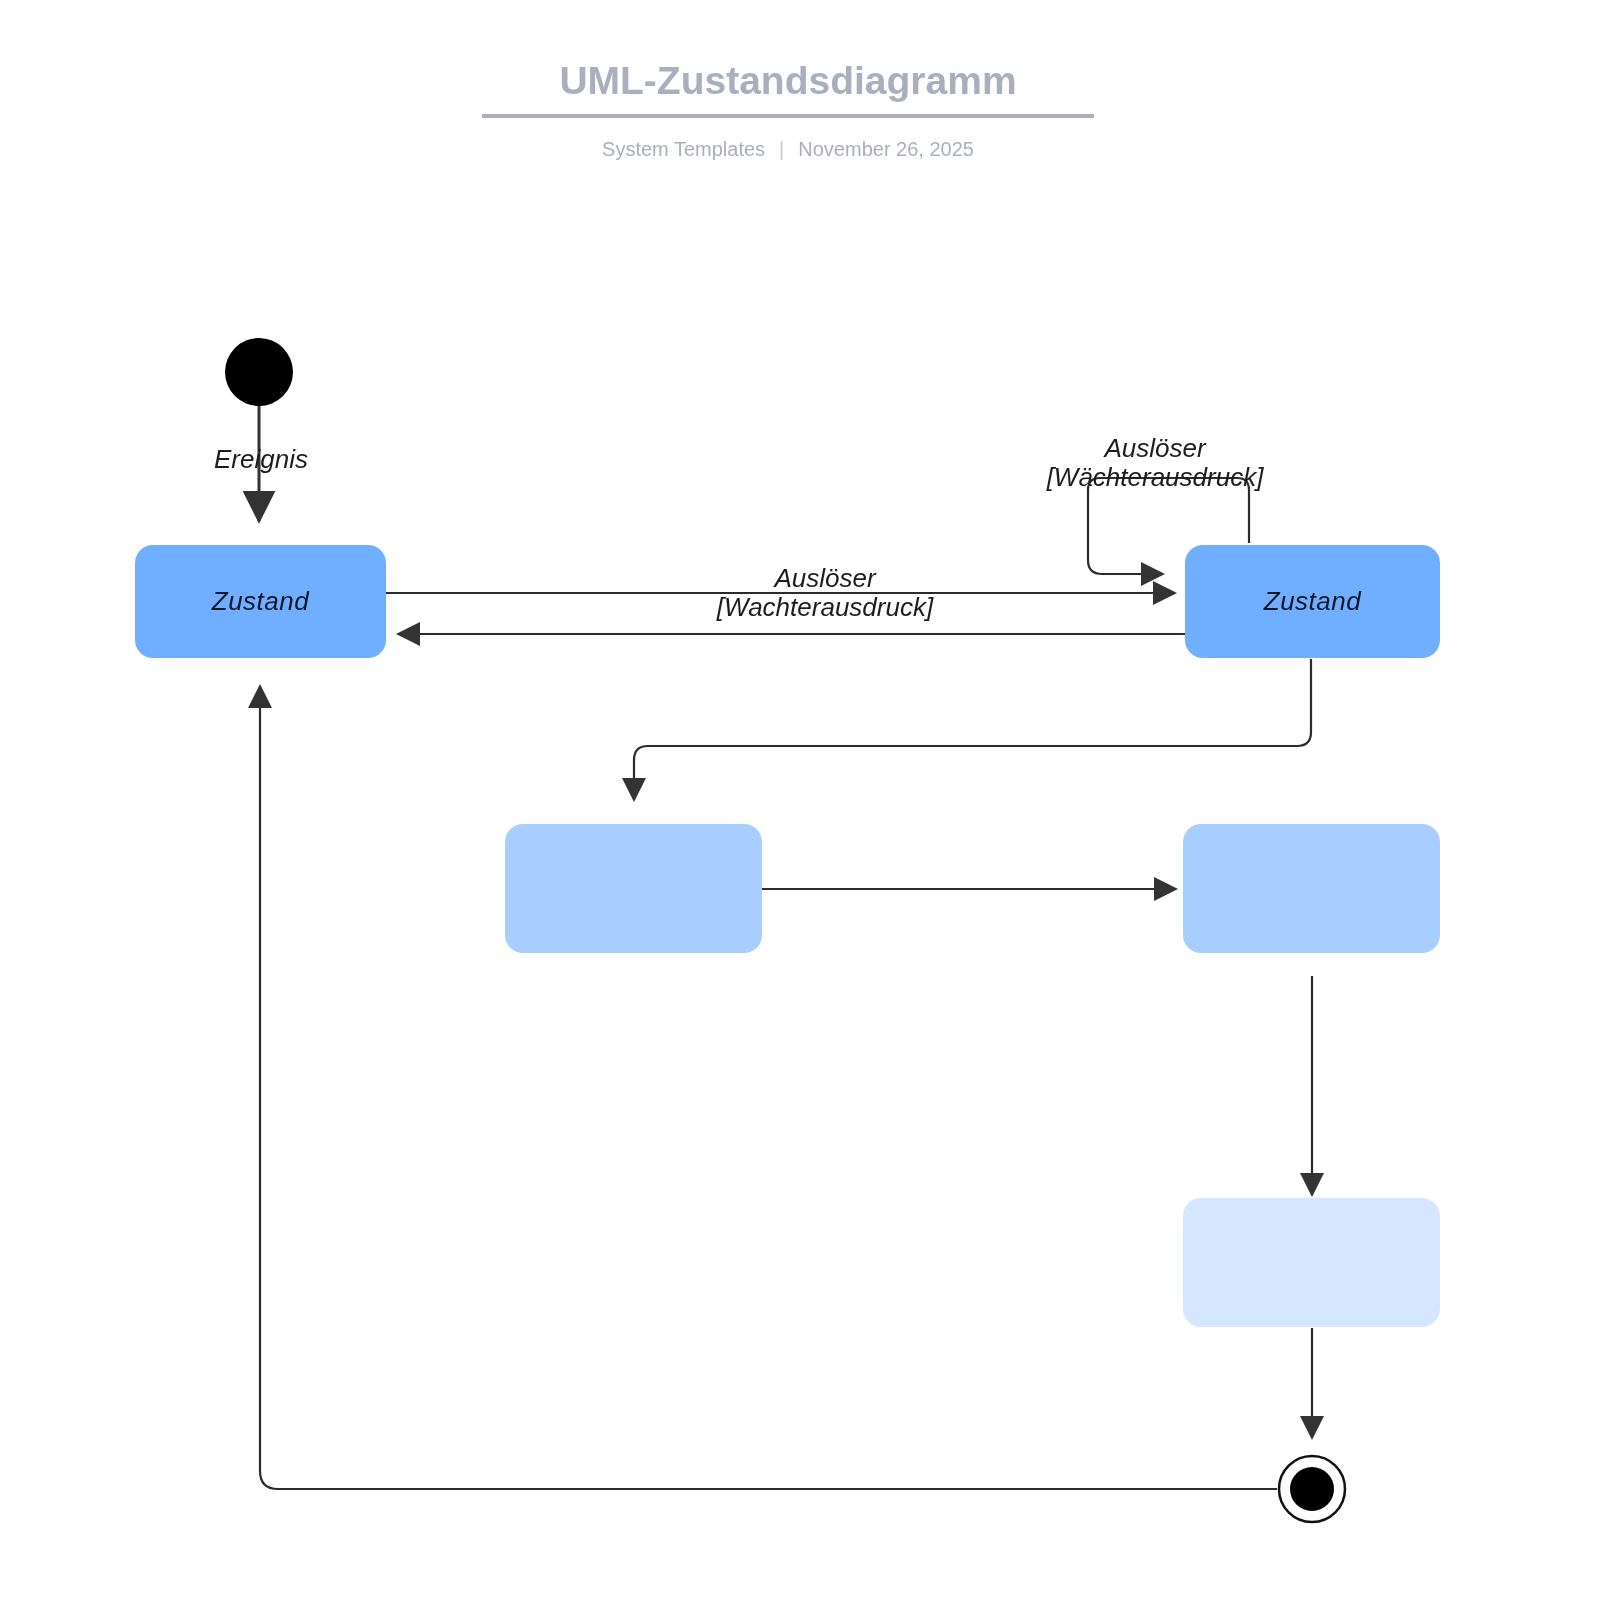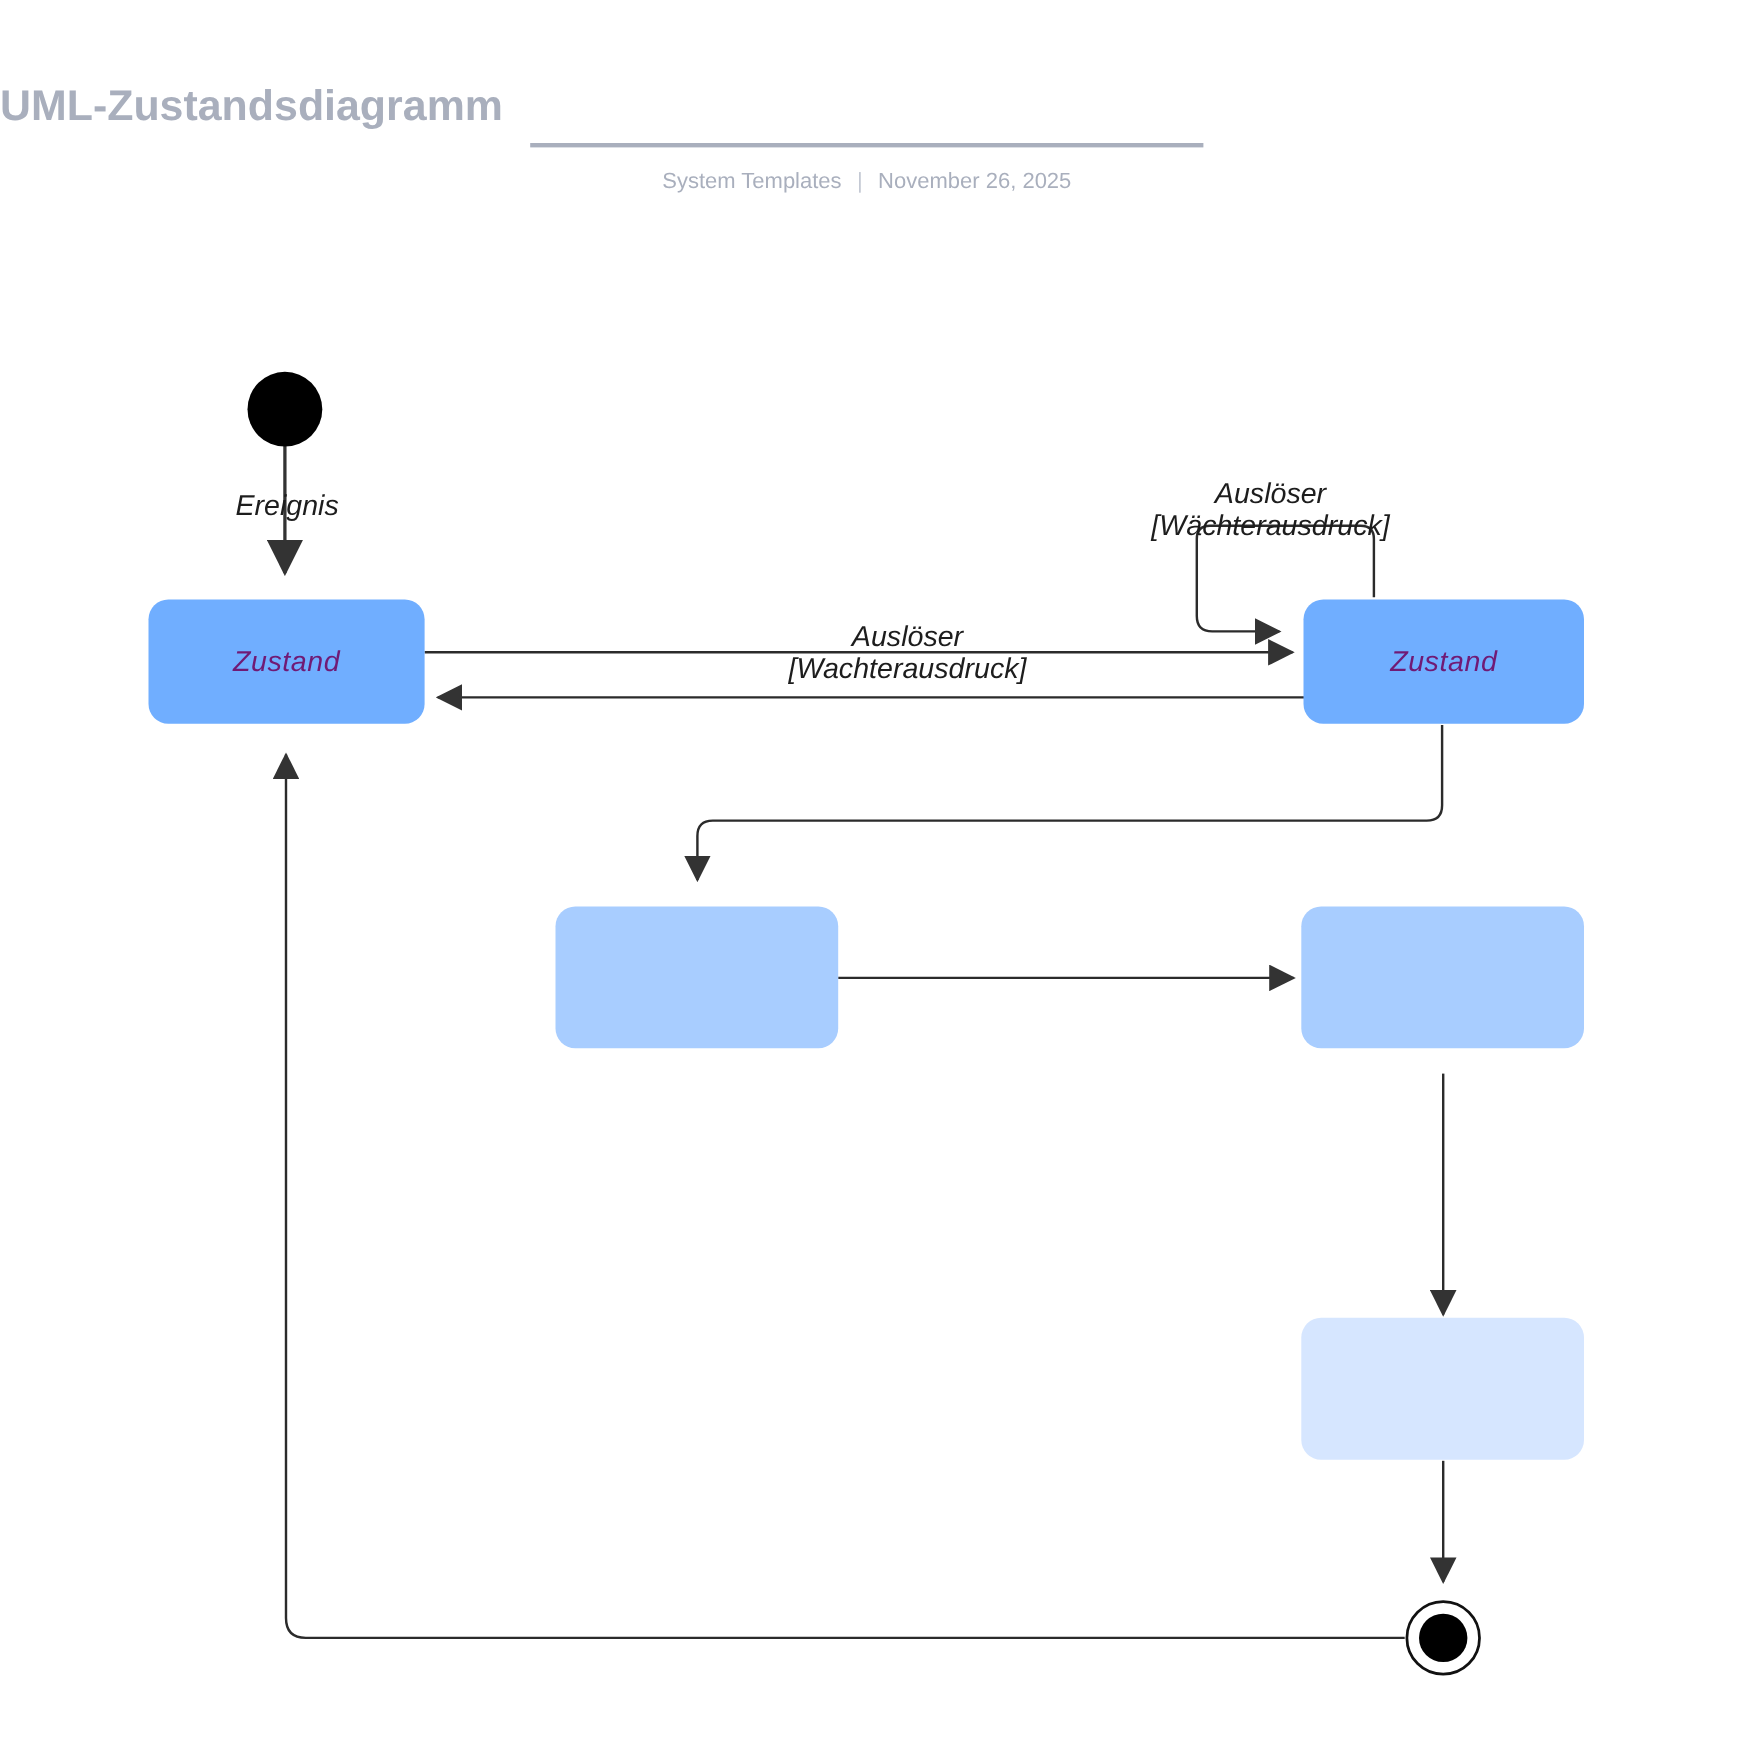--- a/index.html
+++ b/index.html
@@ -19,23 +19,23 @@
     position: relative;
     width: 1600px;
     height: 1600px;
     background: #ffffff;
   }
 
   
   .header {
     position: absolute;
     left: 0;
-    top: 72px;
+    top: 56px;
     width: 1576px;
-    text-align: left;
+    text-align: center;
   }
   .doc-title {
     font-size: 39px;
     font-weight: bold;
     color: #a9afbd;
     letter-spacing: 0px;
     line-height: 50px;
     margin: 0;
     padding: 0;
   }
@@ -83,21 +83,21 @@
     position: absolute;
     border-radius: 18px;
     display: flex;
     align-items: center;
     justify-content: center;
     box-sizing: border-box;
   }
   .state .state-label {
     font-style: italic;
     font-size: 26px;
-    color: #701a75;
+    color: #0f172a;
     letter-spacing: 0.5px;
   }
   .tone-1 { background: #70aeff; }
   .tone-2 { background: #a8cdff; }
   .tone-3 { background: #d6e6ff; }
 
   
   .edge-label {
     position: absolute;
     font-style: italic;

